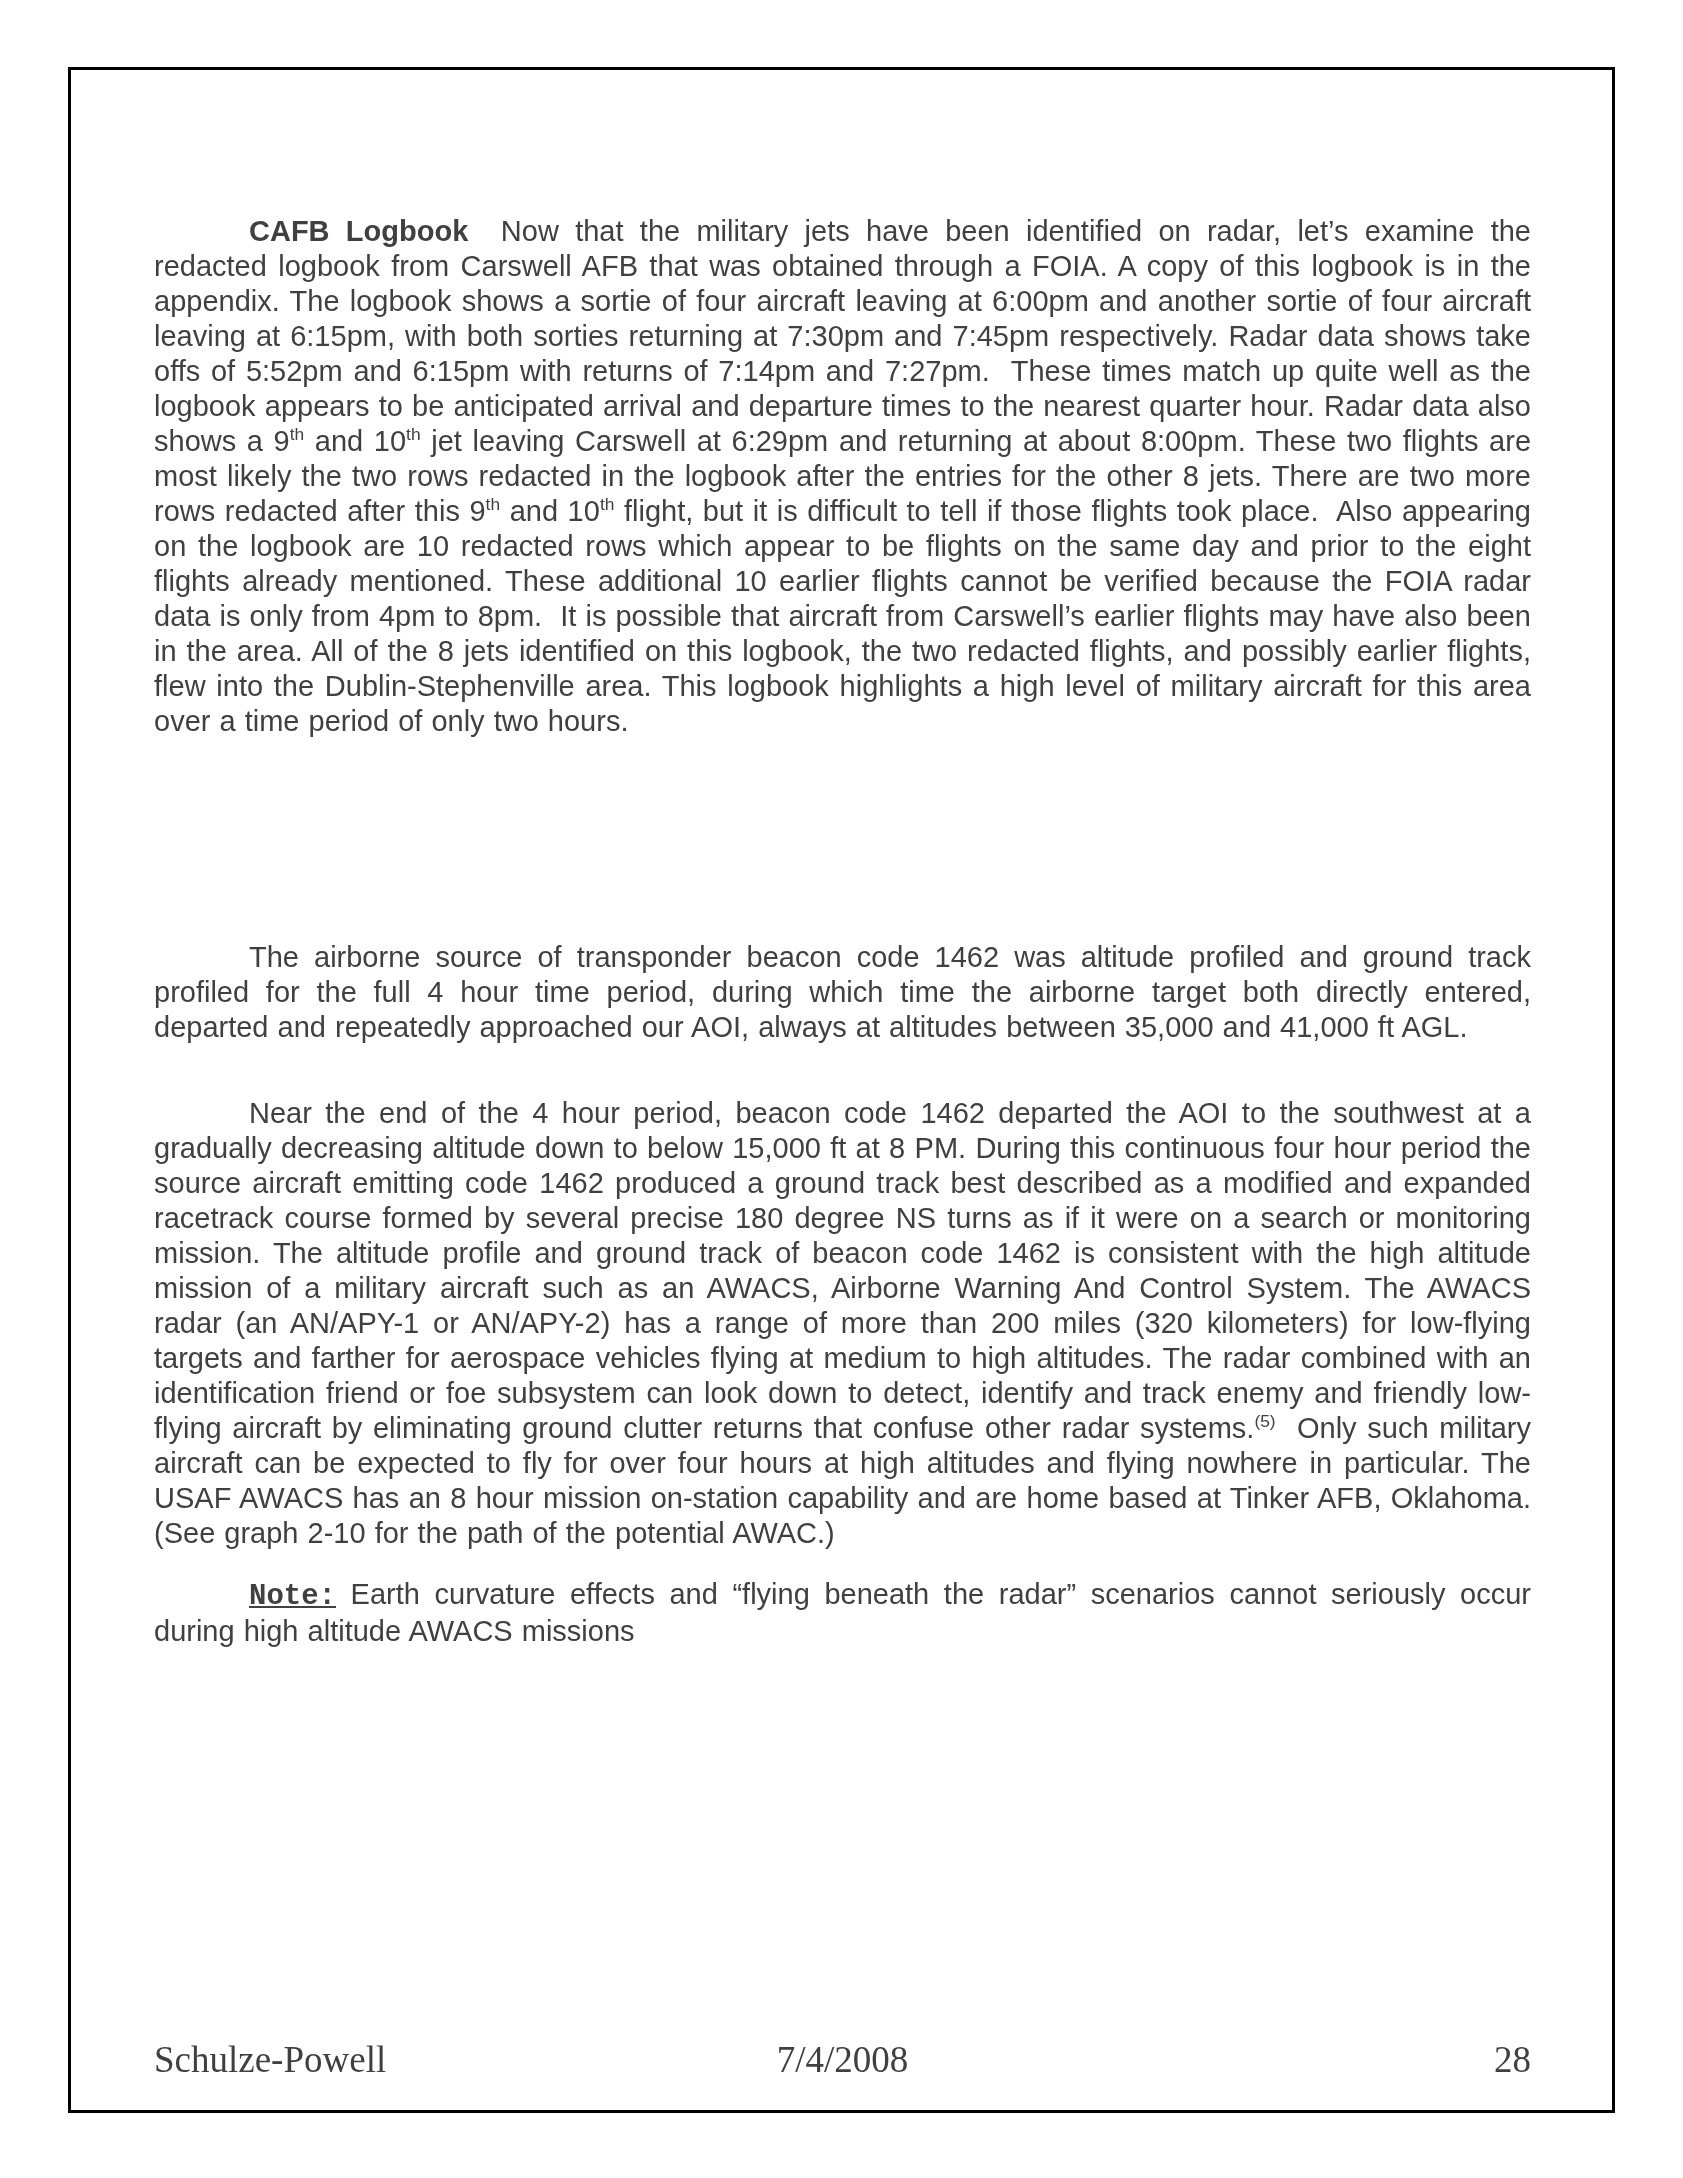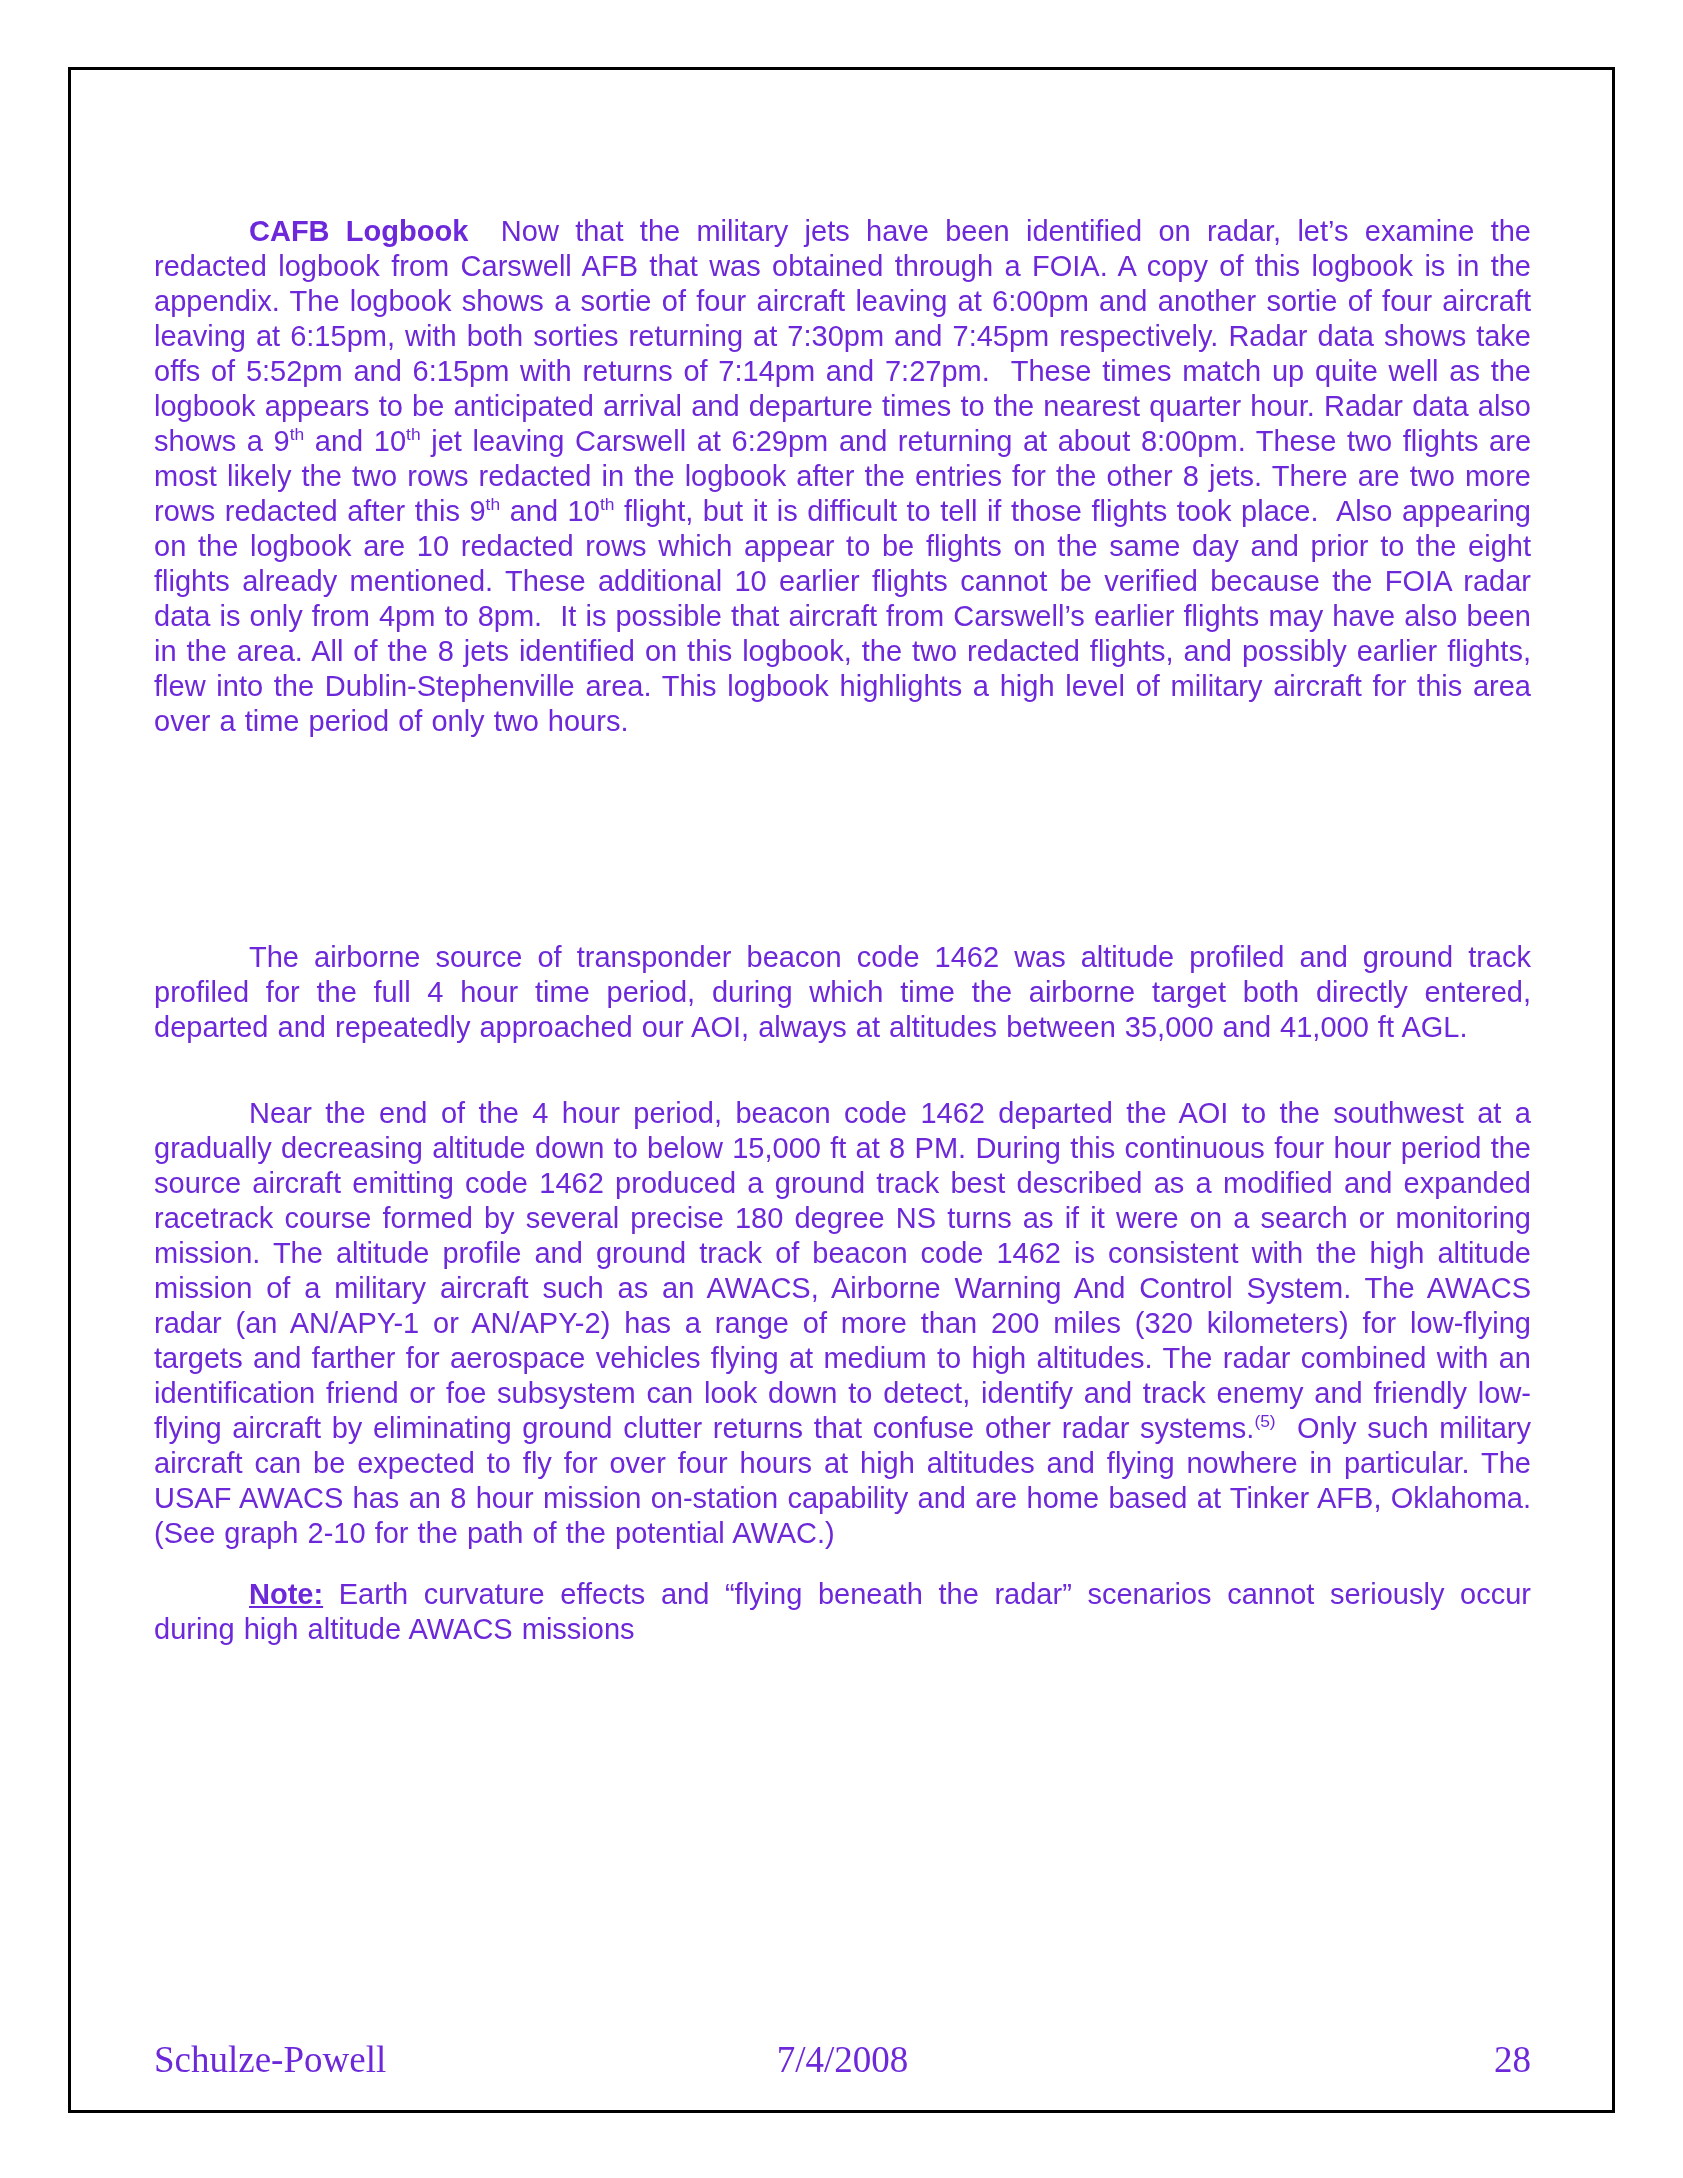--- a/index.html
+++ b/index.html
@@ -8,21 +8,21 @@
     width: 1683px;
     height: 2178px;
     background: #ffffff;
     overflow: hidden;
   }
   .page {
     position: relative;
     width: 1683px;
     height: 2178px;
     background: #ffffff;
-    color: #6d28d9;
+    color: #404040;
     font-family: "Liberation Sans", sans-serif;
   }
   .frame {
     position: absolute;
     left: 68px;
     top: 67px;
     width: 1547px;
     height: 2046px;
     border: 3px solid #000000;
     box-sizing: border-box;
@@ -76,21 +76,21 @@
   <div class="frame"></div>
 
   <p class="body-text indent" style="top:214px"><span style="font-weight: bold;">CAFB Logbook</span><span>&nbsp; Now that the military jets have been identified on radar, let’s examine the redacted logbook from Carswell AFB that was obtained through a FOIA. A copy of this logbook is in the appendix. The logbook shows a sortie of four aircraft leaving at 6:00pm and another sortie of four aircraft leaving at 6:15pm, with both sorties returning at 7:30pm and 7:45pm respectively. Radar data shows take offs of 5:52pm and 6:15pm with returns of 7:14pm and 7:27pm.&nbsp; These times match up quite well as the logbook appears to be anticipated arrival and departure times to the nearest quarter hour. Radar data also shows a 9</span><sup>th</sup><span> and 10</span><sup>th</sup><span> jet leaving Carswell at 6:29pm and returning at about 8:00pm. These two flights are most likely the two rows redacted in the logbook after the entries for the other 8 jets. There are two more rows redacted after this 9</span><sup>th</sup><span> and 10</span><sup>th</sup><span> flight, but it is difficult to tell if those flights took place.&nbsp; Also appearing on the logbook are 10 redacted rows which appear to be flights on the same day and prior to the eight flights already mentioned. These additional 10 earlier flights cannot be verified because the FOIA radar data is only from 4pm to 8pm.&nbsp; It is possible that aircraft from Carswell’s earlier flights may have also been in the area. All of the 8 jets identified on this logbook, the two redacted flights, and possibly earlier flights, flew into the Dublin-Stephenville area. This logbook highlights a high level of military aircraft for this area over a time period of only two hours.</span></p>
 
 
 
   <p class="body-text indent" style="top:940px">The airborne source of transponder beacon code 1462 was altitude profiled and ground track profiled for the full 4 hour time period, during which time the airborne target both directly entered, departed and repeatedly approached our AOI, always at altitudes between 35,000 and 41,000 ft AGL.</p>
 
   <p class="body-text indent" style="top:1096px"><span>Near the end of the 4 hour period, beacon code 1462 departed the AOI to the southwest at a gradually decreasing altitude down to below 15,000 ft at 8 PM. During this continuous four hour period the source aircraft emitting code 1462 produced a ground track best described as a modified and expanded racetrack course formed by several precise 180 degree NS turns as if it were on a search or monitoring mission. The altitude profile and ground track of beacon code 1462 is consistent with the high altitude mission of a military aircraft such as an AWACS, Airborne Warning And Control System. The AWACS radar (an AN/APY-1 or AN/APY-2) has a range of more than 200 miles (320 kilometers) for low-flying targets and farther for aerospace vehicles flying at medium to high altitudes. The radar combined with an identification friend or foe subsystem can look down to detect, identify and track enemy and friendly low-flying aircraft by eliminating ground clutter returns that confuse other radar systems.</span><sup>(5)</sup><span>&nbsp; Only such military aircraft can be expected to fly for over four hours at high altitudes and flying nowhere in particular. The USAF AWACS has an 8 hour mission on-station capability and are home based at Tinker AFB, Oklahoma. (See graph 2-10 for the path of the potential AWAC.)</span></p>
 
-  <p class="body-text indent" style="top:1577px"><span style="font-weight: bold; text-decoration: underline;">Note:</span><span> Earth curvature effects and “flying beneath the radar” scenarios cannot seriously occur during high altitude AWACS missions</span></p>
+  <p class="body-text indent" style="top:1577px"><span style="font-weight: bold; text-decoration: underline; font-family: Liberation Mono, monospace;">Note:</span><span> Earth curvature effects and “flying beneath the radar” scenarios cannot seriously occur during high altitude AWACS missions</span></p>
 
   <div class="footer">
     <span class="left">Schulze-Powell</span>
     <span class="mid">7/4/2008</span>
     <span class="right">28</span>
   </div>
 
 </div>
 
 

